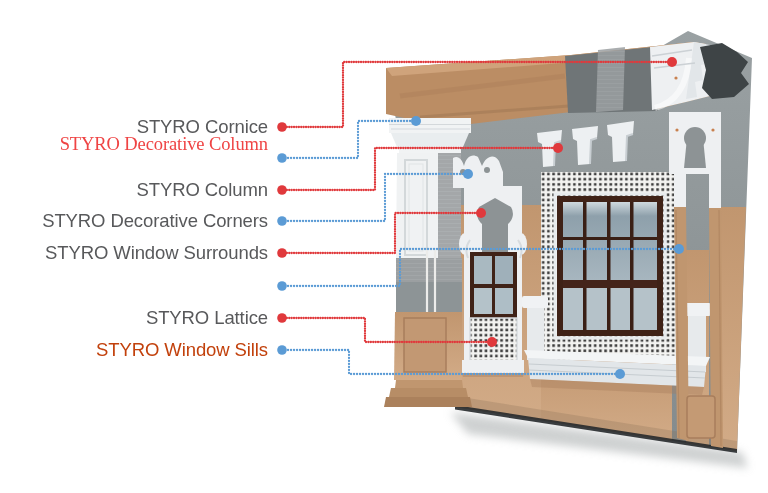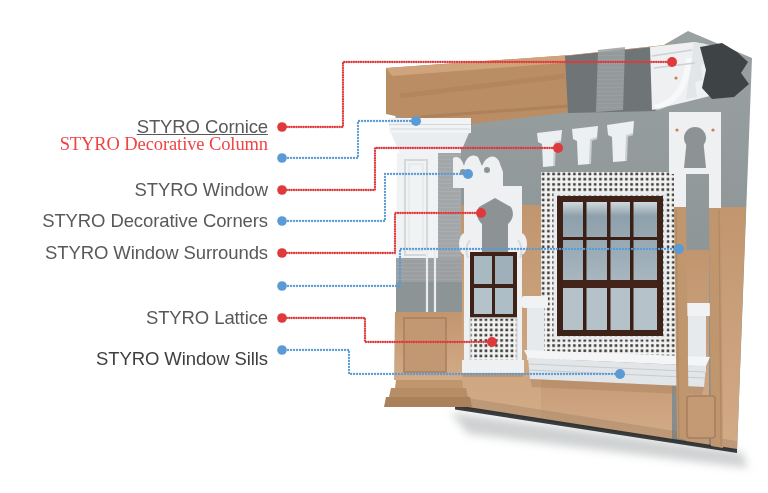--- a/index.html
+++ b/index.html
@@ -203,20 +203,20 @@
       <circle cx="282" cy="286" r="4.8" fill="#5b9bd5"></circle>
       <circle cx="679" cy="249" r="5" fill="#5b9bd5"></circle>
       <polyline points="282,318 365,318 365,342 492,342" fill="none" stroke="#e0393c" stroke-width="2.3" stroke-linecap="round" stroke-linejoin="round" stroke-dasharray="0.1 2.3"></polyline>
       <circle cx="282" cy="318" r="4.8" fill="#e0393c"></circle>
       <circle cx="492" cy="342" r="5" fill="#e0393c"></circle>
       <polyline points="282,350 349,350 349,374 620,374" fill="none" stroke="#5b9bd5" stroke-width="2.3" stroke-linecap="round" stroke-linejoin="round" stroke-dasharray="0.1 2.9"></polyline>
       <circle cx="282" cy="350" r="4.8" fill="#5b9bd5"></circle>
       <circle cx="620" cy="374" r="5" fill="#5b9bd5"></circle>
     </svg>
 
-  <div class="label" style="top: 127px; color: rgb(88, 89, 91); text-decoration: underline;">STYRO Cornice</div>
+  <div class="label" style="top: 127px; color: rgb(88, 89, 91);">STYRO Cornice</div>
   <div class="label" style="top: 144px; color: #ef4444; font-family: Liberation Serif, serif;">STYRO Decorative Column</div>
-  <div class="label" style="top: 190px; color: rgb(88, 89, 91);">STYRO Window</div>
+  <div class="label" style="top: 190px; color: rgb(88, 89, 91);">STYRO Column</div>
   <div class="label" style="top: 221px; color: rgb(88, 89, 91);">STYRO Decorative Corners</div>
   <div class="label" style="top: 253px; color: rgb(88, 89, 91);">STYRO Window Surrounds</div>
   <div class="label" style="top: 318px; color: rgb(88, 89, 91); margin-left: 44px;">STYRO Lattice</div>
-  <div class="label" style="top: 359px; color: #404040;">STYRO Window Sills</div>
+  <div class="label" style="top: 350px; color: #c2410c;">STYRO Window Sills</div>
 </div>
 
 </body></html>

